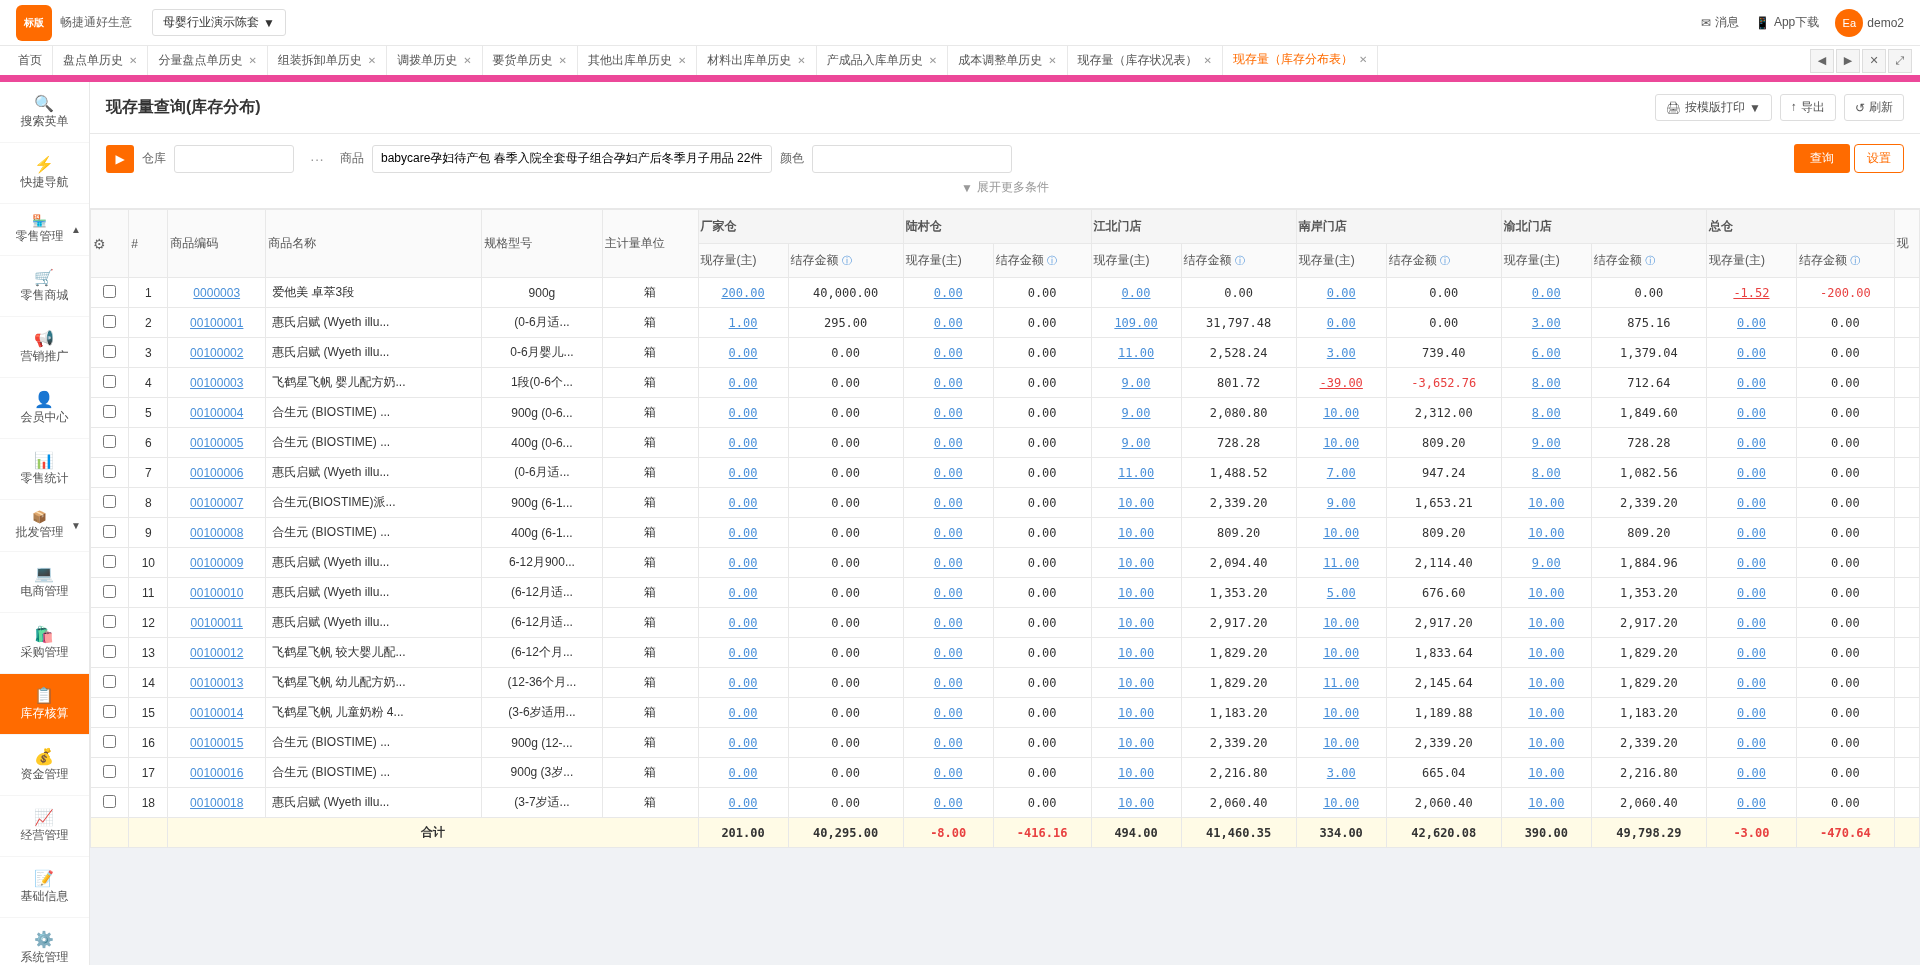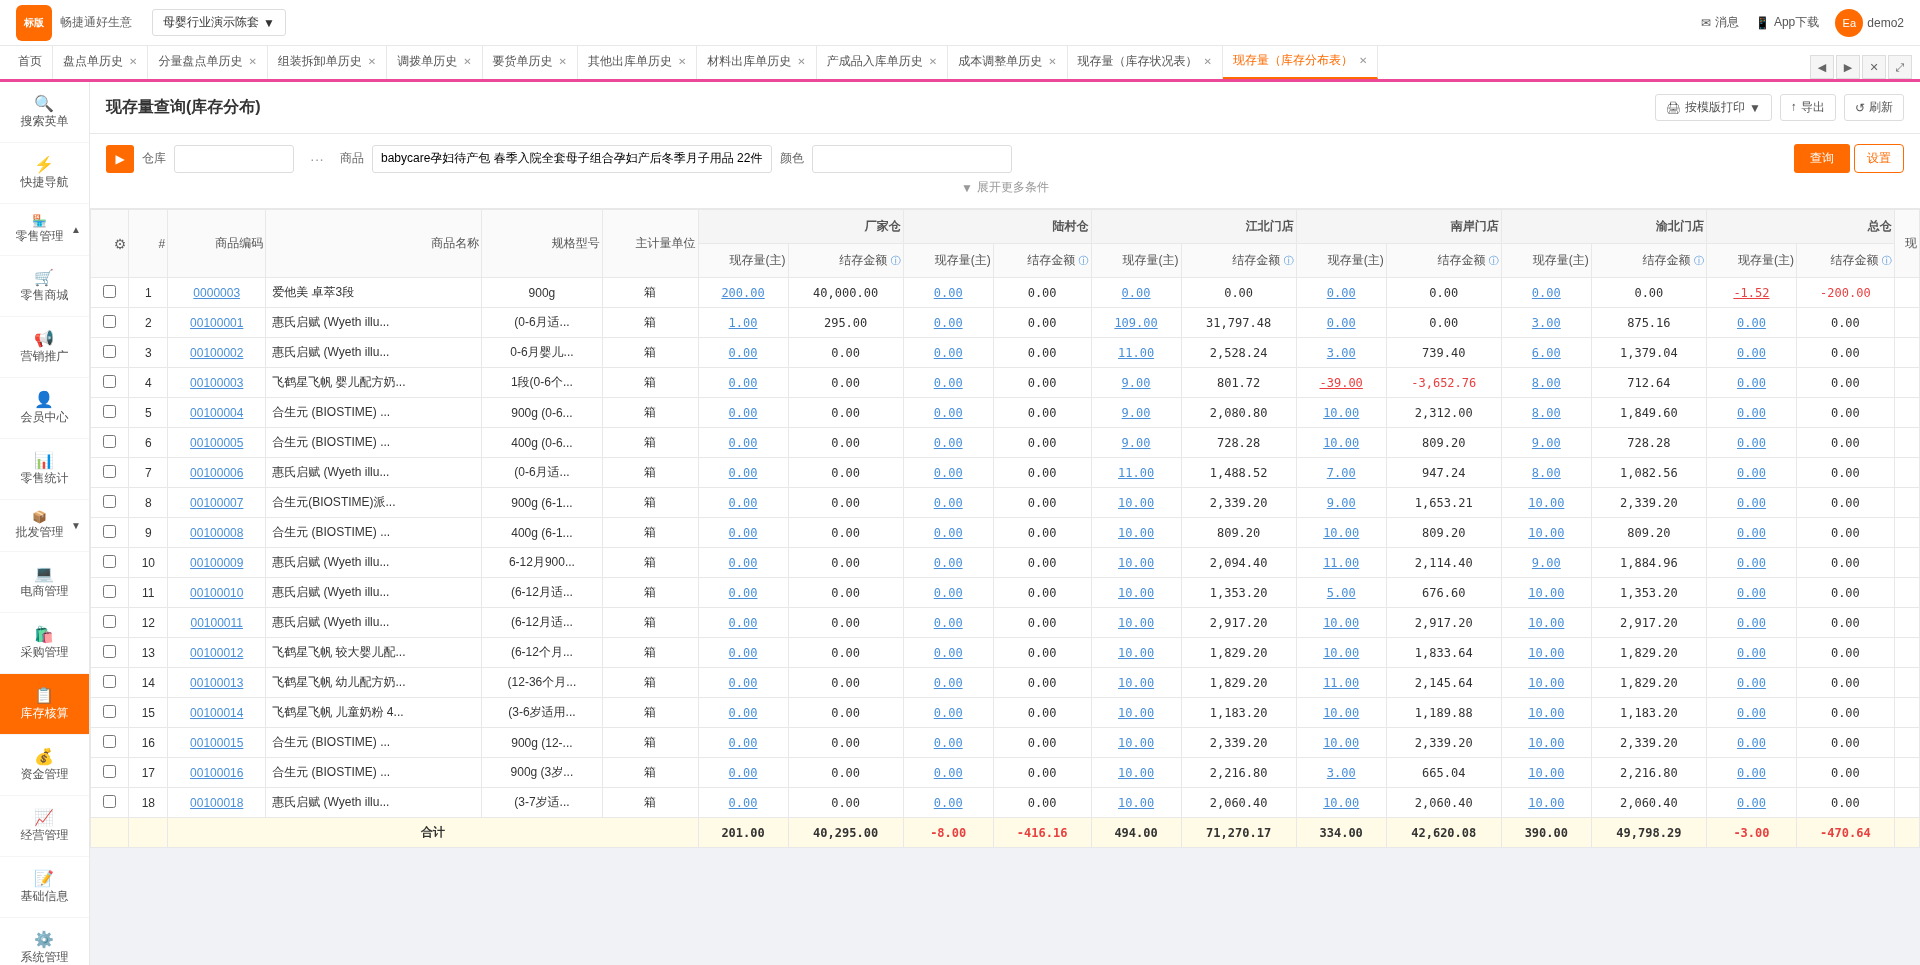--- a/index.html
+++ b/index.html
@@ -18,22 +18,22 @@
     .logo-area { display: flex; align-items: center; gap: 8px; }
     .logo-box { width: 36px; height: 36px; background: #ff6b00; border-radius: 6px; display: flex; align-items: center; justify-content: center; color: #fff; font-size: 10px; font-weight: bold; }
     .top-right { display: flex; align-items: center; gap: 16px; }
     .top-right-item { display: flex; align-items: center; gap: 4px; cursor: pointer; color: #555; font-size: 12px; }
     .avatar { width: 28px; height: 28px; background: #ff6b00; border-radius: 50%; display: flex; align-items: center; justify-content: center; color: #fff; font-size: 11px; }
 
     
     .nav-tabs {
       background: #fff;
       display: flex;
-      align-items: flex-end;
-      border-bottom: 3px solid #ec4899;
+      align-items: center;
+      border-bottom: 7px solid #ec4899;
       padding: 0 8px;
       height: 36px;
       overflow: hidden;
     }
     .nav-tab {
       display: flex;
       align-items: center;
       padding: 0 10px;
       height: 36px;
       font-size: 12px;
@@ -115,21 +115,21 @@
     
     .table-container {
       background: #fff;
       margin: 0;
       overflow: auto;
     }
     table { width: 100%; border-collapse: collapse; font-size: 12px; }
     thead tr { background: #f5f5f5; }
     th {
       padding: 8px 2px;
-      text-align: right;
+      text-align: left;
       border: 1px solid #e8e8e8;
       font-weight: 500;
       color: #555;
       white-space: nowrap;
       background: #fafafa;
     }
     th.group-header { background: #f5f5f5; font-weight: bold; }
     td {
       padding: 6px 6px;
       text-align: center;
@@ -768,21 +768,21 @@
   </tr>
             <tr class="summary-row">
   <td></td>
   <td></td>
   <td colspan="4" style="text-align:center;font-weight:bold;">合计</td>
   <td class="td-num">201.00</td>
   <td class="td-num">40,295.00</td>
   <td class="td-num td-red">-8.00</td>
   <td class="td-num td-red">-416.16</td>
   <td class="td-num">494.00</td>
-  <td class="td-num">71,270.17</td>
+  <td class="td-num">41,460.35</td>
   <td class="td-num">334.00</td>
   <td class="td-num">42,620.08</td>
   <td class="td-num">390.00</td>
   <td class="td-num">49,798.29</td>
   <td class="td-num td-red">-3.00</td>
   <td class="td-num td-red">-470.64</td>
   <td></td>
 </tr>
           </tbody>
       </table>

